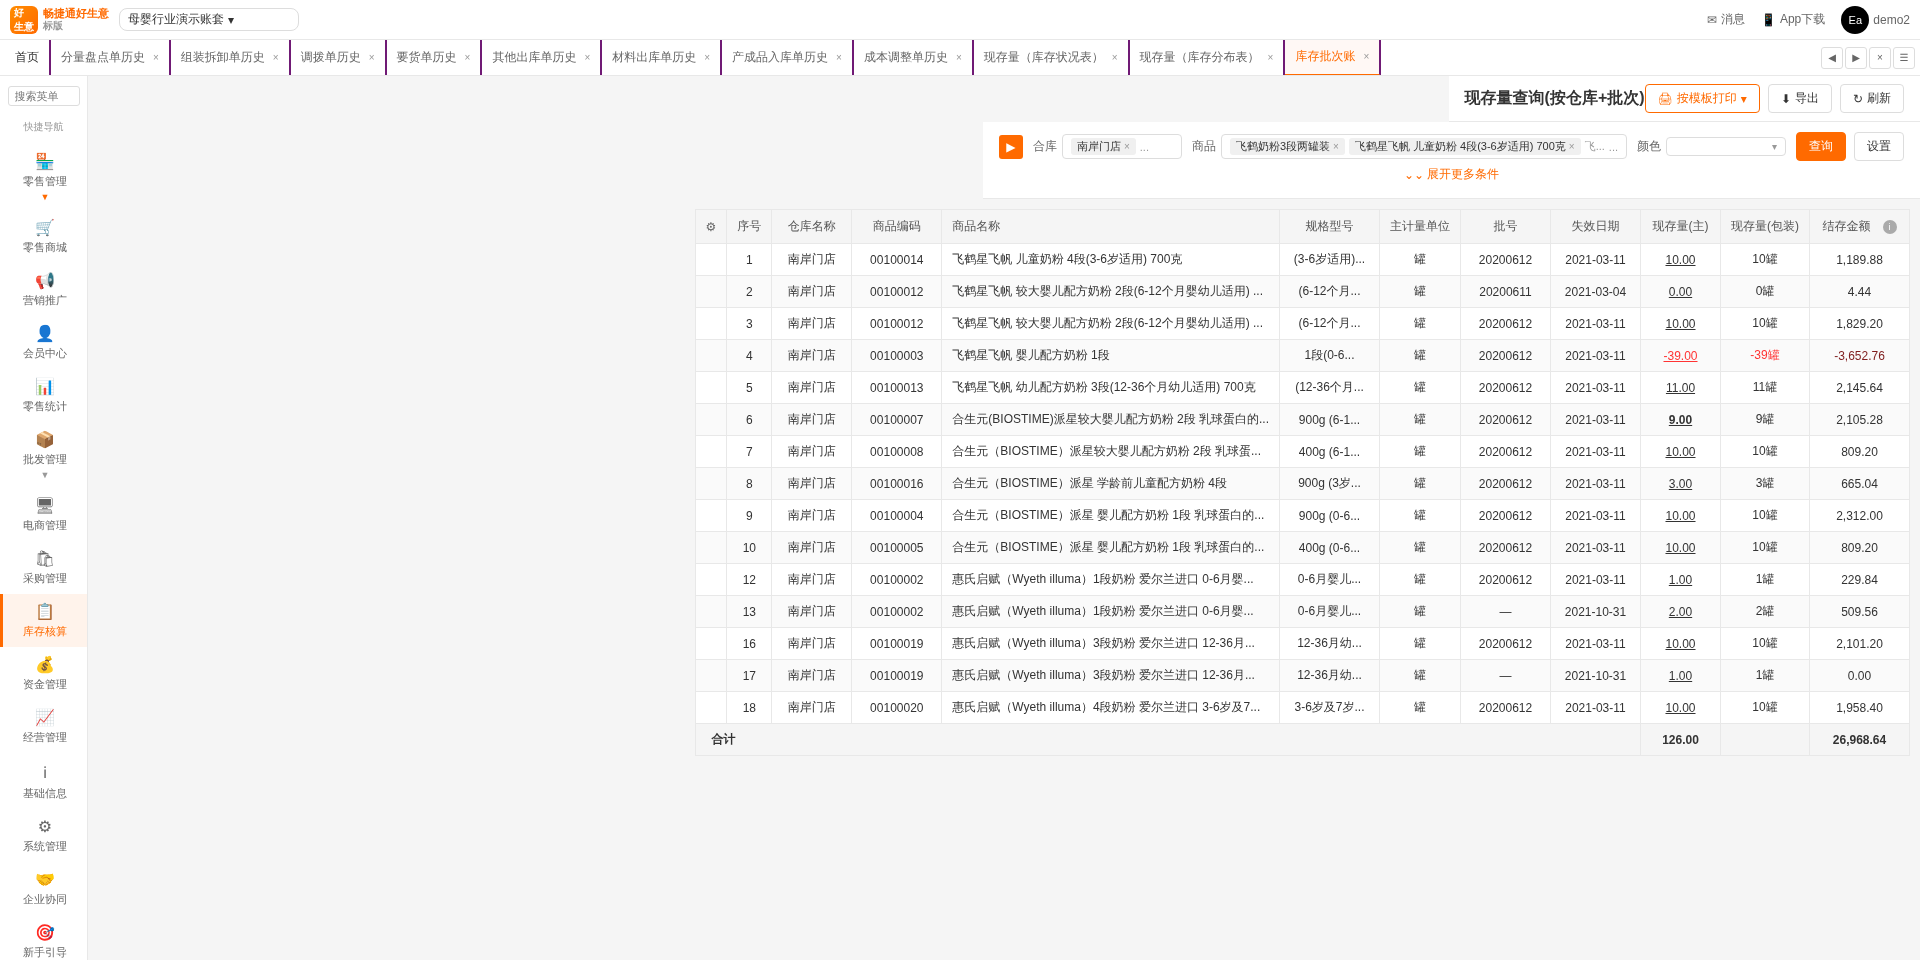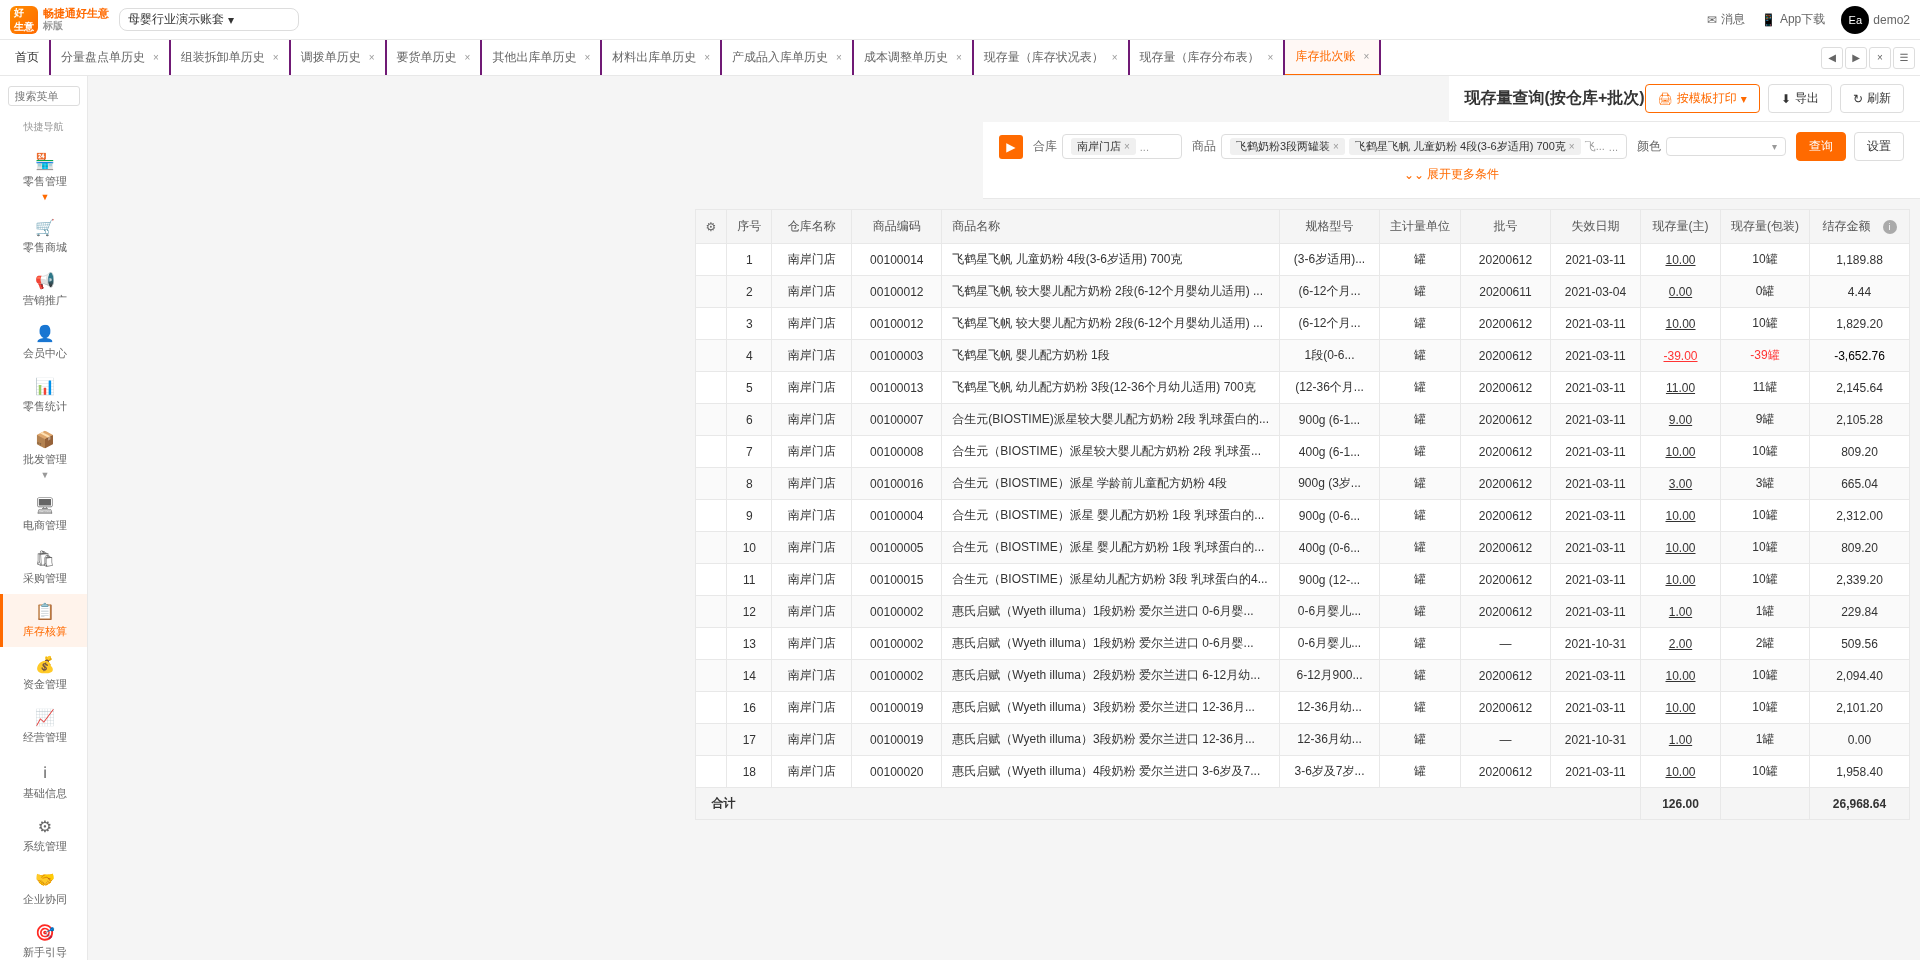--- a/index.html
+++ b/index.html
@@ -389,21 +389,21 @@
       <td>4</td>
       <td>南岸门店</td>
       <td>00100003</td>
       <td class="col-name">飞鹤星飞帆 婴儿配方奶粉 1段</td>
       <td>1段(0-6...</td>
       <td>罐</td>
       <td>20200612</td>
       <td>2021-03-11</td>
       <td style="text-decoration:underline;cursor:pointer;color:#ff3333;">-39.00</td>
       <td style="color:#ff3333;">-39罐</td>
-      <td style="color:#000000;">-3,652.76</td>
+      <td style="color:#7f1d1d;">-3,652.76</td>
     </tr>
             <tr>
       <td></td>
       <td>5</td>
       <td>南岸门店</td>
       <td>00100013</td>
       <td class="col-name">飞鹤星飞帆 幼儿配方奶粉 3段(12-36个月幼儿适用) 700克</td>
       <td>(12-36个月...</td>
       <td>罐</td>
       <td>20200612</td>
@@ -415,21 +415,21 @@
             <tr>
       <td></td>
       <td>6</td>
       <td>南岸门店</td>
       <td>00100007</td>
       <td class="col-name">合生元(BIOSTIME)派星较大婴儿配方奶粉 2段 乳球蛋白的...</td>
       <td>900g (6-1...</td>
       <td>罐</td>
       <td>20200612</td>
       <td>2021-03-11</td>
-      <td style="text-decoration:underline;cursor:pointer;">9.00</td>
+      <td style="text-decoration:underline;cursor:pointer;font-weight:bold;">9.00</td>
       <td style="">9罐</td>
       <td style="">2,105.28</td>
     </tr>
             <tr>
       <td></td>
       <td>7</td>
       <td>南岸门店</td>
       <td>00100008</td>
       <td class="col-name">合生元（BIOSTIME）派星较大婴儿配方奶粉 2段 乳球蛋...</td>
       <td>400g (6-1...</td>
@@ -474,34 +474,20 @@
       <td>南岸门店</td>
       <td>00100005</td>
       <td class="col-name">合生元（BIOSTIME）派星 婴儿配方奶粉 1段 乳球蛋白的...</td>
       <td>400g (0-6...</td>
       <td>罐</td>
       <td>20200612</td>
       <td>2021-03-11</td>
       <td style="text-decoration:underline;cursor:pointer;">10.00</td>
       <td style="">10罐</td>
       <td style="">809.20</td>
-    </tr>
-            <tr>
-      <td></td>
-      <td>11</td>
-      <td>南岸门店</td>
-      <td>00100015</td>
-      <td class="col-name">合生元（BIOSTIME）派星幼儿配方奶粉 3段 乳球蛋白的4...</td>
-      <td>900g (12-...</td>
-      <td>罐</td>
-      <td>20200612</td>
-      <td>2021-03-11</td>
-      <td style="text-decoration:underline;cursor:pointer;">10.00</td>
-      <td style="">10罐</td>
-      <td style="">2,339.20</td>
     </tr>
             <tr>
       <td></td>
       <td>12</td>
       <td>南岸门店</td>
       <td>00100002</td>
       <td class="col-name">惠氏启赋（Wyeth illuma）1段奶粉 爱尔兰进口 0-6月婴...</td>
       <td>0-6月婴儿...</td>
       <td>罐</td>
       <td>20200612</td>
@@ -516,34 +502,20 @@
       <td>南岸门店</td>
       <td>00100002</td>
       <td class="col-name">惠氏启赋（Wyeth illuma）1段奶粉 爱尔兰进口 0-6月婴...</td>
       <td>0-6月婴儿...</td>
       <td>罐</td>
       <td>—</td>
       <td>2021-10-31</td>
       <td style="text-decoration:underline;cursor:pointer;">2.00</td>
       <td style="">2罐</td>
       <td style="">509.56</td>
-    </tr>
-            <tr>
-      <td></td>
-      <td>14</td>
-      <td>南岸门店</td>
-      <td>00100002</td>
-      <td class="col-name">惠氏启赋（Wyeth illuma）2段奶粉 爱尔兰进口 6-12月幼...</td>
-      <td>6-12月900...</td>
-      <td>罐</td>
-      <td>20200612</td>
-      <td>2021-03-11</td>
-      <td style="text-decoration:underline;cursor:pointer;">10.00</td>
-      <td style="">10罐</td>
-      <td style="">2,094.40</td>
     </tr>
             <tr>
       <td></td>
       <td>16</td>
       <td>南岸门店</td>
       <td>00100019</td>
       <td class="col-name">惠氏启赋（Wyeth illuma）3段奶粉 爱尔兰进口 12-36月...</td>
       <td>12-36月幼...</td>
       <td>罐</td>
       <td>20200612</td>

